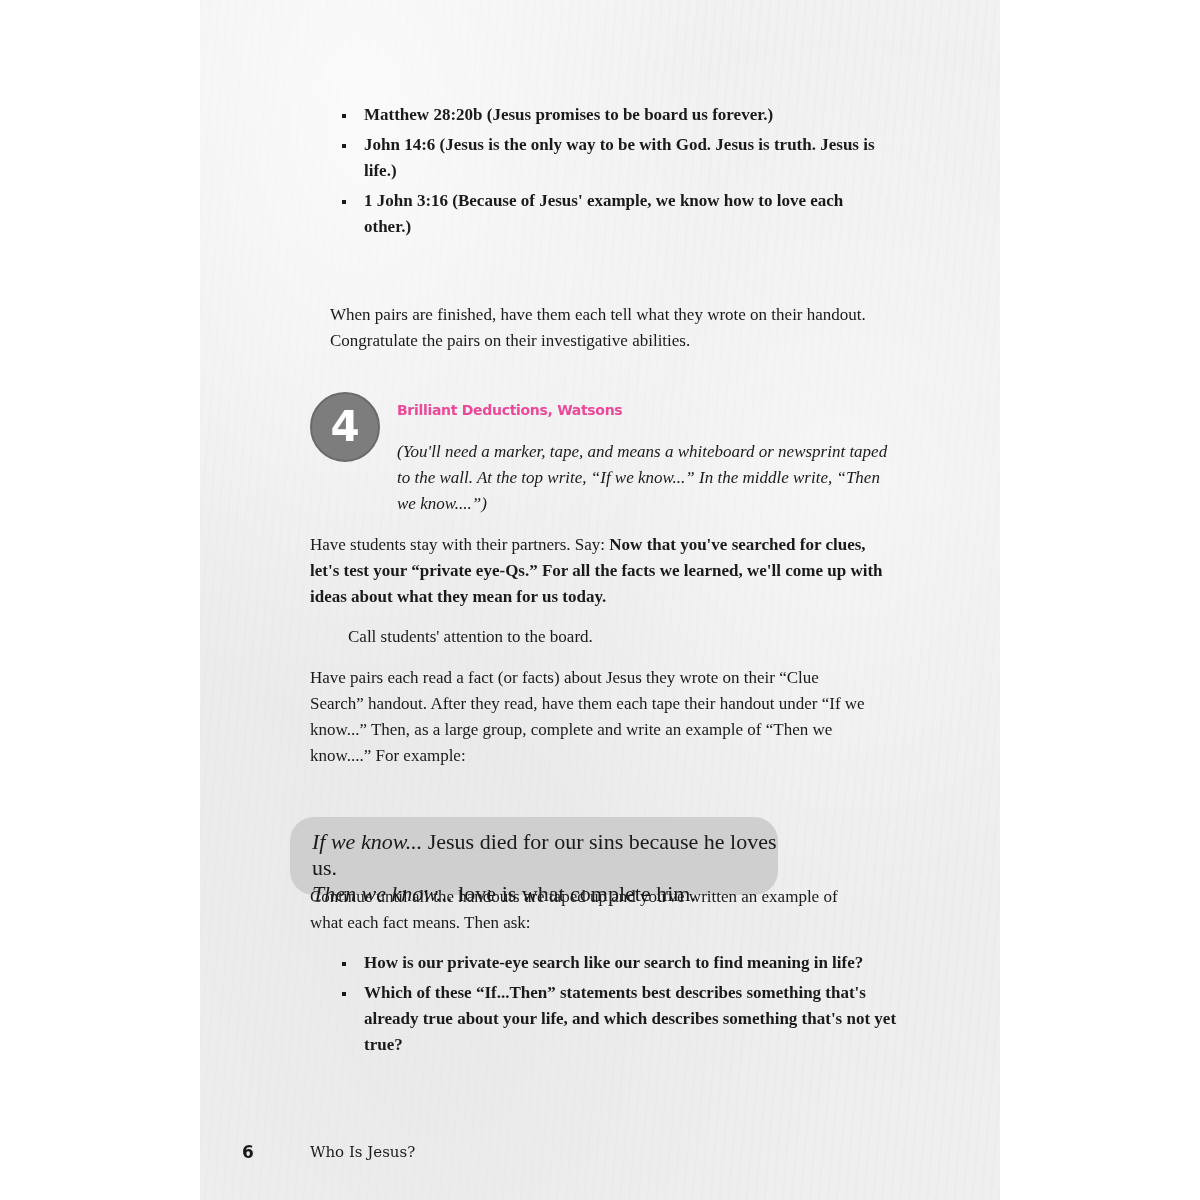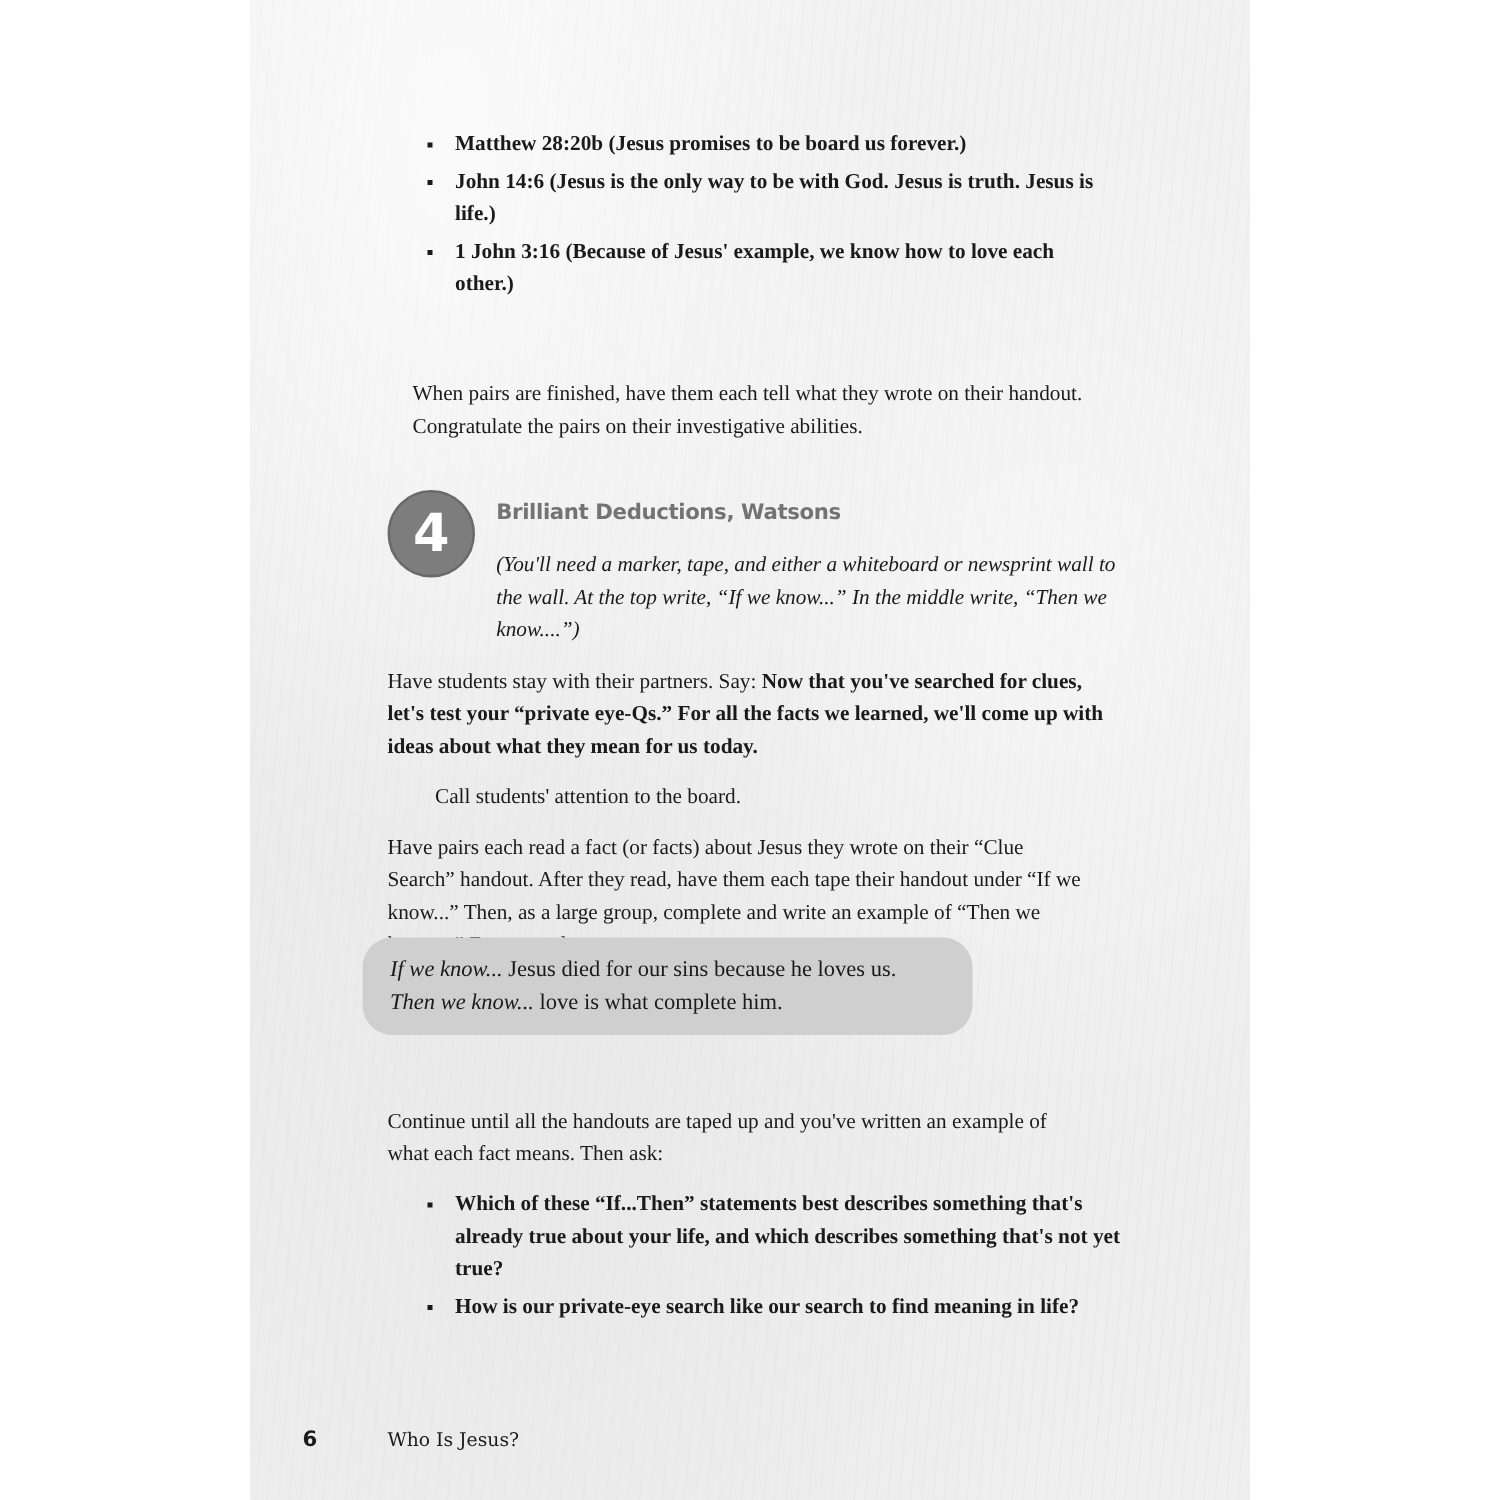--- a/index.html
+++ b/index.html
@@ -76,47 +76,47 @@
       font-size: 42px;
       line-height: 66px;
       text-align: center;
     }
     .section-heading {
       position: absolute;
       left: 397px;
       top: 396px;
       font-family: "DejaVu Sans", sans-serif;
       font-weight: bold;
-      font-size: 17px;
+      font-size: 14px;
       line-height: 28px;
       letter-spacing: -0.3px;
-      color: #737373;
+      color: #ec4899;
       margin: 0;
     }
     .supplies-note {
       position: absolute;
       left: 397px;
       top: 439px;
       width: 500px;
       font-style: italic;
       font-size: 17px;
       line-height: 26px;
       margin: 0;
     }
     .example-box {
       position: absolute;
       left: 290px;
-      top: 750px;
+      top: 817px;
       width: 488px;
       height: 78px;
       border-radius: 24px;
       background: #cfcfcf;
       box-sizing: border-box;
       padding: 12px 0 0 22px;
-      font-size: 18px;
+      font-size: 22px;
       line-height: 26px;
     }
     .example-box i { font-style: italic; }
     .footer-page-num {
       position: absolute;
       left: 242px;
       top: 1140px;
       font-family: "DejaVu Sans", sans-serif;
       font-weight: bold;
       font-size: 17px;
@@ -140,21 +140,21 @@
 <ul class="bullet-list" style="left:342px; top:102px; width:540px;">
   <li>Matthew 28:20b (Jesus promises to be board us forever.)</li>
   <li>John 14:6 (Jesus is the only way to be with God. Jesus is truth. Jesus is life.)</li>
   <li>1 John 3:16 (Because of Jesus' example, we know how to love each other.)</li>
 </ul>
 
 <p class="para" style="left:330px; top:302px; width:560px;">When pairs are finished, have them each tell what they wrote on their handout. Congratulate the pairs on their investigative abilities.</p>
 
 <div class="step-badge">4</div>
 <h2 class="section-heading">Brilliant Deductions, Watsons</h2>
-<p class="supplies-note">(You'll need a marker, tape, and either a whiteboard or newsprint wall to the wall. At the top write, “If we know...” In the middle write, “Then we know....”)</p>
+<p class="supplies-note">(You'll need a marker, tape, and means a whiteboard or newsprint taped to the wall. At the top write, “If we know...” In the middle write, “Then we know....”)</p>
 
 <p class="para" style="left:310px; top:532px; width:575px;">
   <span>Have students stay with their partners. Say: </span><b>Now that you've searched for clues, let's test your “private eye-Qs.” For all the facts we learned, we'll come up with ideas about what they mean for us today.</b>
 </p>
 
 <p class="para" style="left:310px; top:624px; width:575px;margin-left:38px;">Call students' attention to the board.</p>
 
 <p class="para" style="left:310px; top:665px; width:560px;">Have pairs each read a fact (or facts) about Jesus they wrote on their “Clue Search” handout. After they read, have them each tape their handout under “If we know...” Then, as a large group, complete and write an example of “Then we know....” For example:</p>
 
 <div class="example-box">
@@ -162,18 +162,18 @@
     <i>If we know...</i><span> Jesus died for our sins because he loves us.</span>
   </div>
   <div>
     <i>Then we know...</i><span> love is what complete him.</span>
   </div>
 </div>
 
 <p class="para" style="left:310px; top:884px; width:560px;">Continue until all the handouts are taped up and you've written an example of what each fact means. Then ask:</p>
 
 <ul class="bullet-list" style="left:342px; top:950px; width:555px;">
+  <li>How is our private-eye search like our search to find meaning in life?</li>
   <li>Which of these “If...Then” statements best describes something that's already true about your life, and which describes something that's not yet true?</li>
-  <li>How is our private-eye search like our search to find meaning in life?</li>
 </ul>
 
 <div class="footer-page-num">6</div>
 <div class="footer-title">Who Is Jesus?</div>
 
 </body></html>

